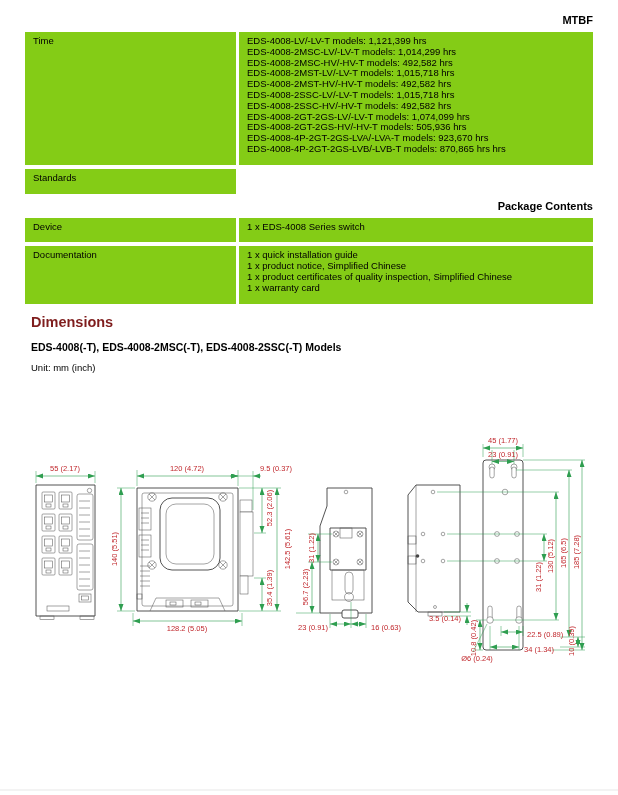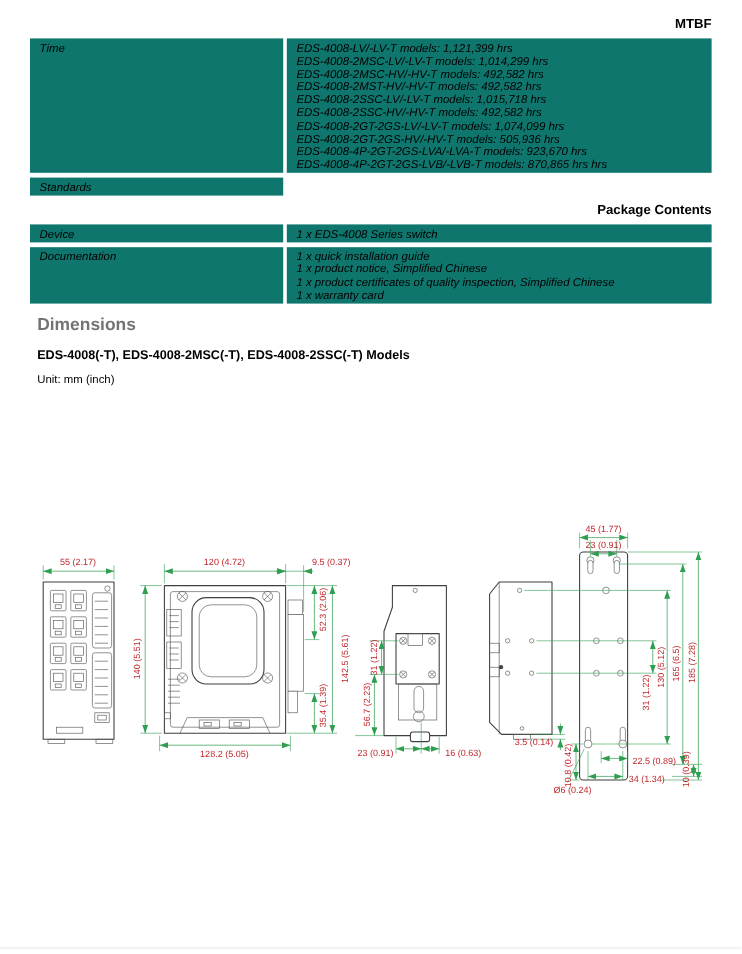--- a/index.html
+++ b/index.html
@@ -5,23 +5,23 @@
   html,body{margin:0;padding:0;}
   body{
     width:618px;height:795px;position:relative;overflow:hidden;
     background:#ffffff;color:#000;
     font-family:"Liberation Sans", sans-serif;
   }
   .content{padding:14px 25px 0 25px;}
   h4.sec{font-size:11px;line-height:12px;font-weight:700;margin:0 0 6px 6px;text-align:right;}
   .tbl{margin-bottom:6px;}
   .row{display:grid;grid-template-columns:211px 1fr;column-gap:3px;margin-bottom:4px;}
-  .cell{background:#0f766e;font-size:9.5px;line-height:10.8px;padding:4px 8px 0 8px;font-style:italic;}
+  .cell{background:#84cc16;font-size:9.5px;line-height:10.8px;padding:4px 8px 10px 8px;}
   .cell.label{}
-  h2.dim-heading{font-size:14.5px;line-height:17px;font-weight:700;margin:10px 0 0 6px;color:#737373;}
+  h2.dim-heading{font-size:14.5px;line-height:17px;font-weight:700;margin:10px 0 0 6px;color:#7f1d1d;}
   h5.models{font-size:10.5px;line-height:12px;font-weight:700;margin:10px 0 2px 6px;}
   .unit{font-size:9.5px;line-height:11px;margin:9px 0 0 6px;}
   svg.figure{position:absolute;left:22px;top:430px;}
   .page-rule{position:absolute;left:0;top:789px;width:618px;height:2px;background:#f3f3f3;}
 
   
   .ol{fill:#ffffff;stroke:#3f3f3f;stroke-width:0.9;stroke-linejoin:round;}
   .ol2{fill:none;stroke:#5a5a5a;stroke-width:0.55;}
   .olf{fill:#ffffff;stroke:#5a5a5a;stroke-width:0.55;}
   .dim{stroke:#2f9e50;stroke-width:0.6;fill:none;marker-start:url(#arr);marker-end:url(#arr);}
@@ -38,20 +38,21 @@
 
   <section>
     <h4 class="sec">MTBF</h4>
     <div class="tbl">
       <div class="row">
         <div class="cell label">Time</div>
         <div class="cell value">
           <div>EDS-4008-LV/-LV-T models: 1,121,399 hrs</div>
           <div>EDS-4008-2MSC-LV/-LV-T models: 1,014,299 hrs</div>
           <div>EDS-4008-2MSC-HV/-HV-T models: 492,582 hrs</div>
+          <div>EDS-4008-2MST-LV/-LV-T models: 1,015,718 hrs</div>
           <div>EDS-4008-2MST-HV/-HV-T models: 492,582 hrs</div>
           <div>EDS-4008-2SSC-LV/-LV-T models: 1,015,718 hrs</div>
           <div>EDS-4008-2SSC-HV/-HV-T models: 492,582 hrs</div>
           <div>EDS-4008-2GT-2GS-LV/-LV-T models: 1,074,099 hrs</div>
           <div>EDS-4008-2GT-2GS-HV/-HV-T models: 505,936 hrs</div>
           <div>EDS-4008-4P-2GT-2GS-LVA/-LVA-T models: 923,670 hrs</div>
           <div>EDS-4008-4P-2GT-2GS-LVB/-LVB-T models: 870,865 hrs hrs</div>
         </div>
       </div>
       <div class="row">

